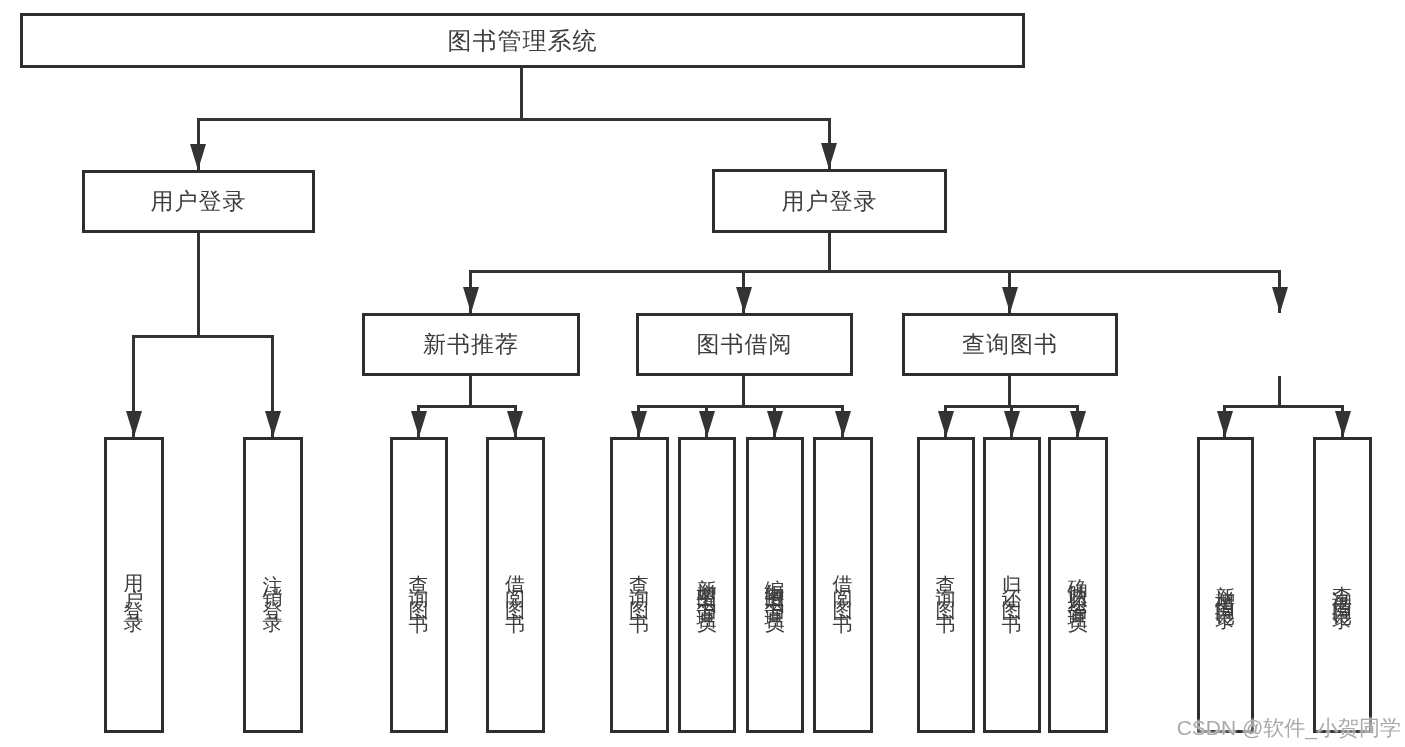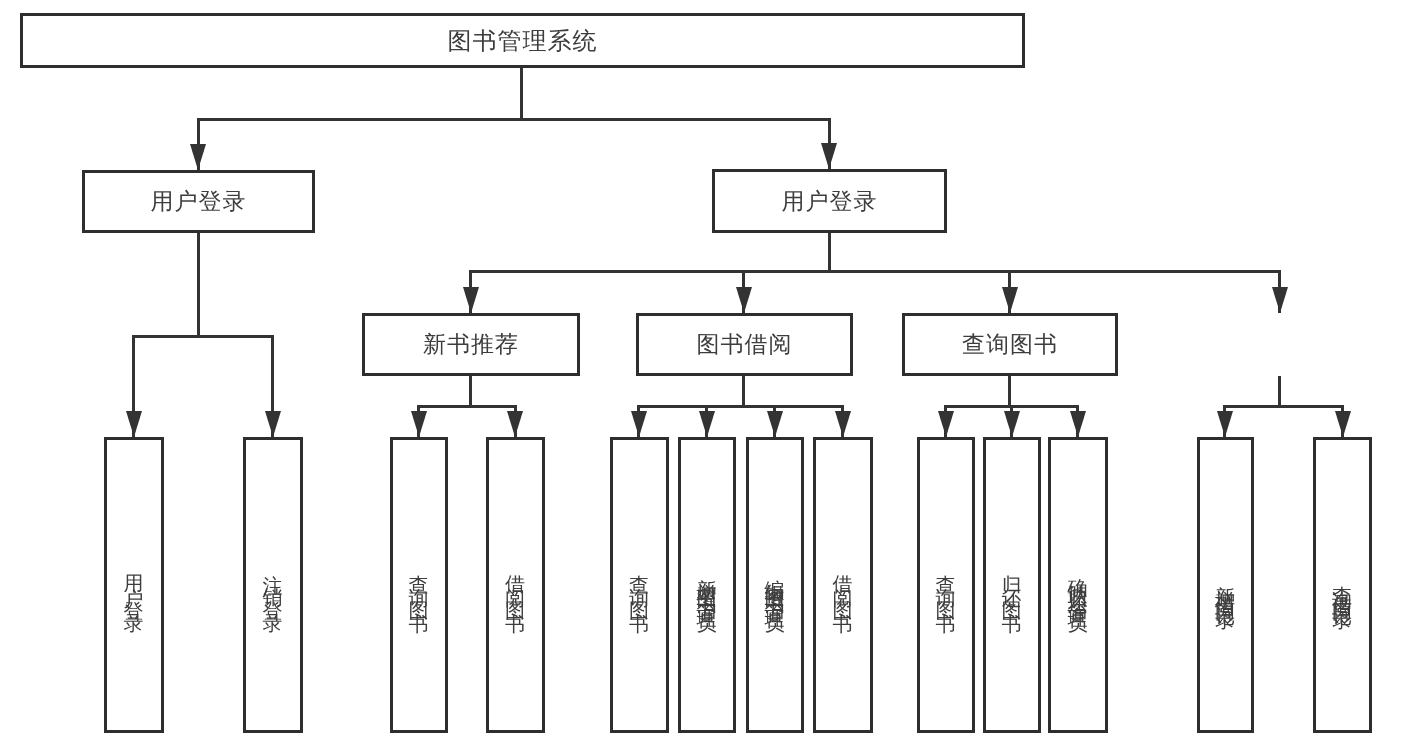--- a/index.html
+++ b/index.html
@@ -154,14 +154,15 @@
     <span class="v-label">确认归还（管理员）</span>
   </div>
 
   <div class="box leaf" style="left:1197px;top:437px;width:57px;height:296px;">
     <span class="v-label">新增借阅记录</span>
   </div>
   <div class="box leaf" style="left:1313px;top:437px;width:59px;height:296px;">
     <span class="v-label">查询借阅记录</span>
   </div>
 
+  <div class="watermark">CSDN @软件_小贺同学</div>
 
 </div>
 
 </body></html>

